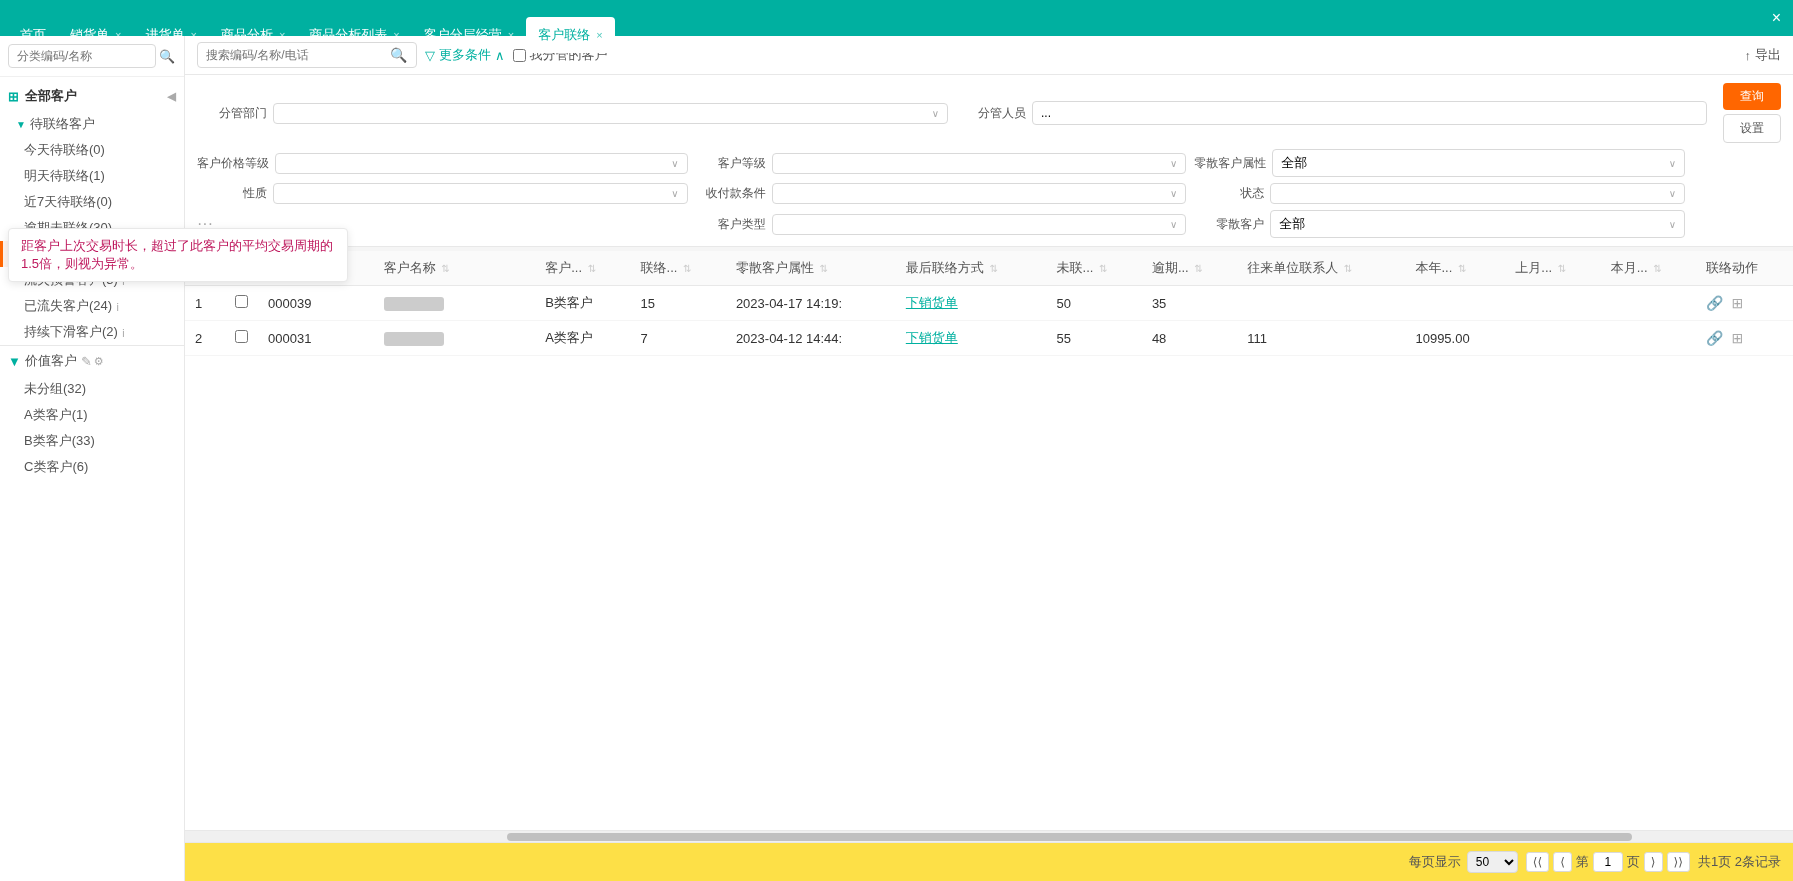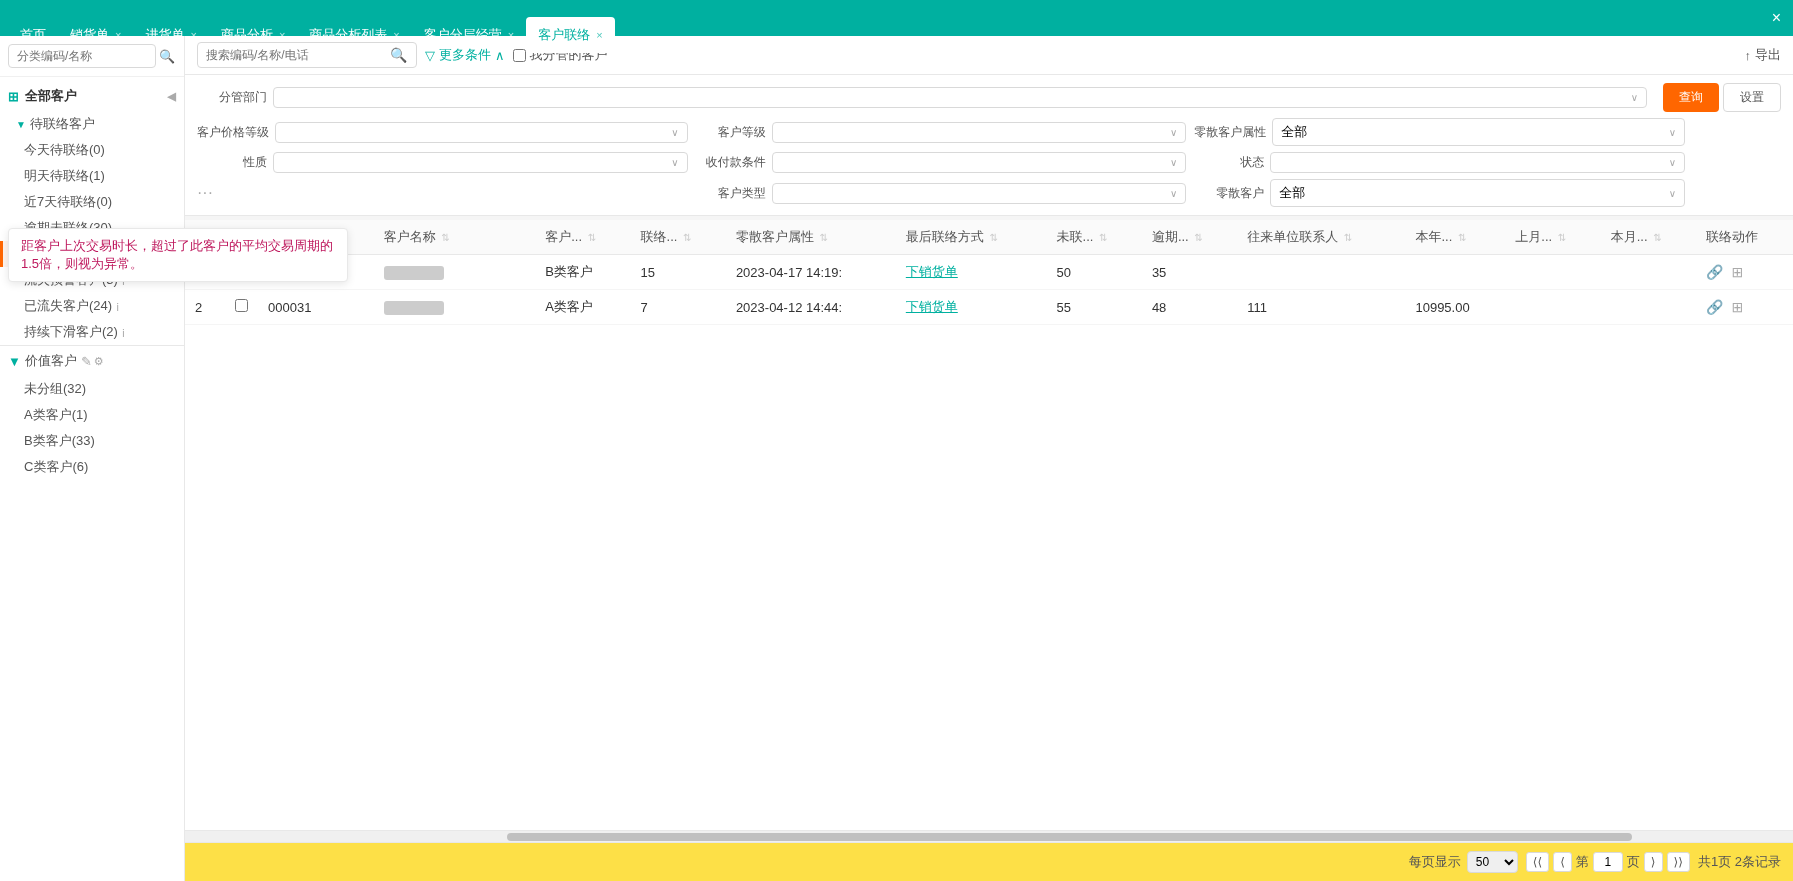--- a/index.html
+++ b/index.html
@@ -224,21 +224,21 @@
       background: #fff;
       display: flex;
       align-items: center;
       justify-content: space-between;
       cursor: pointer;
       min-width: 120px;
     }
     .filter-select .arrow { color: #aaa; font-size: 10px; }
     .filter-actions {
       display: flex;
-      flex-direction: row;
+      flex-direction: column;
       gap: 4px;
       margin-left: 8px;
     }
     .btn-query {
       background: #ff6600;
       color: #fff;
       border: none;
       border-radius: 4px;
       padding: 5px 16px;
       cursor: pointer;
@@ -523,20 +523,24 @@
 
     <div class="advanced-filter">
 
       <div class="filter-row">
         <div class="filter-field">
           <span class="filter-label">分管部门</span>
           <div class="filter-select" style="flex:2;">
             <span></span>
             <span class="arrow">∨</span>
           </div>
+        </div>
+        <div class="filter-field">
+          <span class="filter-label">分管人员</span>
+          <input class="filter-input" value="..." style="flex: 2 1 0%;">
         </div>
         <div class="filter-actions">
           <button class="btn-query">查询</button>
           <button class="btn-settings">设置</button>
         </div>
       </div>
 
       <div class="filter-row">
         <div class="filter-field">
           <span class="filter-label">客户价格等级</span>

